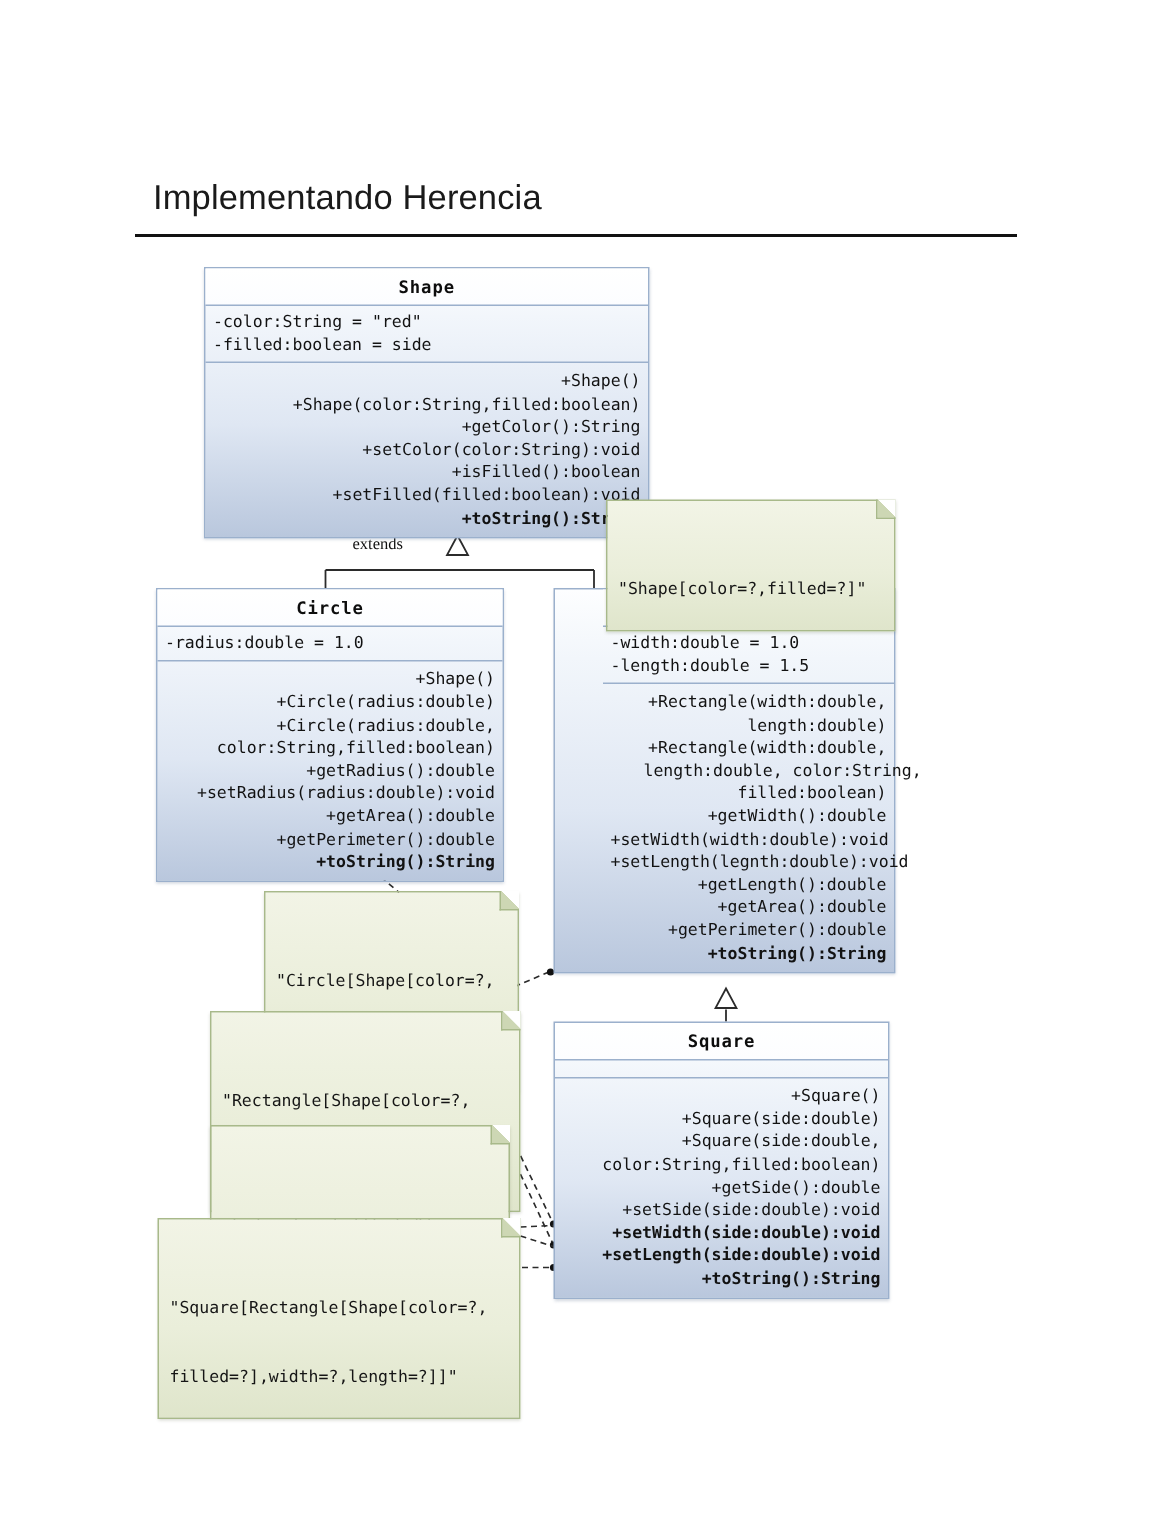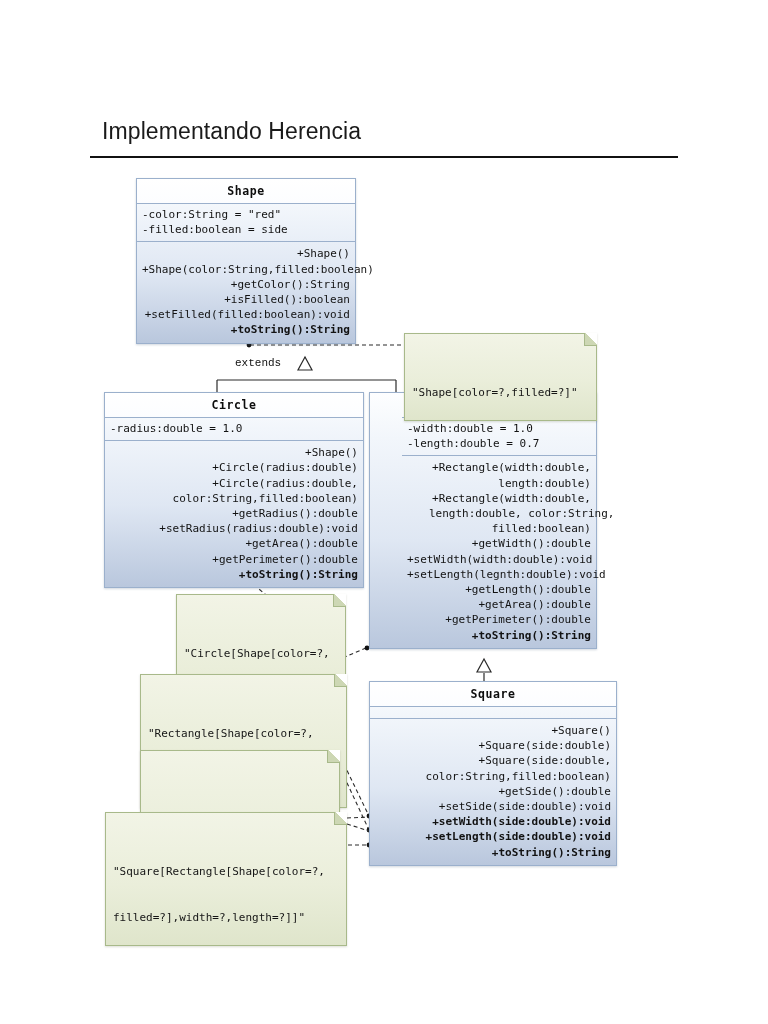--- a/index.html
+++ b/index.html
@@ -118,21 +118,21 @@
     left: 0;
     top: 0;
     width: 768px;
     height: 1024px;
     pointer-events: none;
   }
 
   
   .edge-label {
     position: absolute;
-    font-family: Liberation Mono, monospace;
+    font-family: Liberation Serif, serif;
     font-size: 11px;
     color: #101010;
     white-space: nowrap;
   }
 </style>
 </head>
 <body>
 
 <div id="page-title">Implementando Herencia</div>
 <div id="title-rule"></div>
@@ -184,37 +184,38 @@
   <g stroke="#2b2b2b" stroke-width="1.1" fill="none" stroke-dasharray="4,3">
     <line x1="347" y1="818" x2="369" y2="817"></line>
     <line x1="347" y1="824" x2="369" y2="831"></line>
     <line x1="348" y1="845" x2="369" y2="845"></line>
   </g>
   <circle cx="369" cy="845" r="2.4" fill="#111111"></circle>
 </svg>
 
 <div class="edge-label" style="left:235px; top:357px;">extends</div>
 
-<div class="uml-class" style="left:136px; top:178px; width:220px;">
+<div class="uml-class" style="left:136px; top:178px; width:297px;">
   <div class="uml-header">Shape</div>
   <div class="uml-attrs">
     <div class="uml-line">-color:String = "red"</div>
     <div class="uml-line">-filled:boolean = side</div>
   </div>
   <div class="uml-ops">
     <div class="uml-line">+Shape()</div>
     <div class="uml-line">+Shape(color:String,filled:boolean)</div>
     <div class="uml-line">+getColor():String</div>
+    <div class="uml-line">+setColor(color:String):void</div>
     <div class="uml-line">+isFilled():boolean</div>
     <div class="uml-line">+setFilled(filled:boolean):void</div>
     <div class="uml-line bold">+toString():String</div>
   </div>
 </div>
 
-<div class="uml-class" style="left:104px; top:392px; width:260px;">
+<div class="uml-class" style="left:104px; top:392px; width:232px;">
   <div class="uml-header">Circle</div>
   <div class="uml-attrs">
     <div class="uml-line">-radius:double = 1.0</div>
   </div>
   <div class="uml-ops">
     <div class="uml-line">+Shape()</div>
     <div class="uml-line">+Circle(radius:double)</div>
     <div class="uml-line">+Circle(radius:double,</div>
     <div class="uml-line indent">color:String,filled:boolean)</div>
     <div class="uml-line">+getRadius():double</div>
@@ -222,39 +223,39 @@
     <div class="uml-line">+getArea():double</div>
     <div class="uml-line">+getPerimeter():double</div>
     <div class="uml-line bold">+toString():String</div>
   </div>
 </div>
 
 <div class="uml-class" style="left:369px; top:392px; width:228px;padding-left:32px;">
   <div class="uml-header">Rectangle</div>
   <div class="uml-attrs">
     <div class="uml-line">-width:double = 1.0</div>
-    <div class="uml-line">-length:double = 0.7</div>
+    <div class="uml-line">-length:double = 1.5</div>
   </div>
   <div class="uml-ops">
     <div class="uml-line">+Rectangle(width:double,</div>
     <div class="uml-line indent">length:double)</div>
     <div class="uml-line">+Rectangle(width:double,</div>
     <div class="uml-line indent">length:double, color:String,</div>
     <div class="uml-line indent">filled:boolean)</div>
     <div class="uml-line">+getWidth():double</div>
     <div class="uml-line">+setWidth(width:double):void</div>
     <div class="uml-line">+setLength(legnth:double):void</div>
     <div class="uml-line">+getLength():double</div>
     <div class="uml-line">+getArea():double</div>
     <div class="uml-line">+getPerimeter():double</div>
     <div class="uml-line bold">+toString():String</div>
   </div>
 </div>
 
-<div class="uml-class" style="left:369px; top:681px; width:248px;">
+<div class="uml-class" style="left:369px; top:681px; width:224px;">
   <div class="uml-header">Square</div>
   <div class="uml-attrs empty"></div>
   <div class="uml-ops">
     <div class="uml-line">+Square()</div>
     <div class="uml-line">+Square(side:double)</div>
     <div class="uml-line">+Square(side:double,</div>
     <div class="uml-line indent">color:String,filled:boolean)</div>
     <div class="uml-line">+getSide():double</div>
     <div class="uml-line">+setSide(side:double):void</div>
     <div class="uml-line bold">+setWidth(side:double):void</div>

